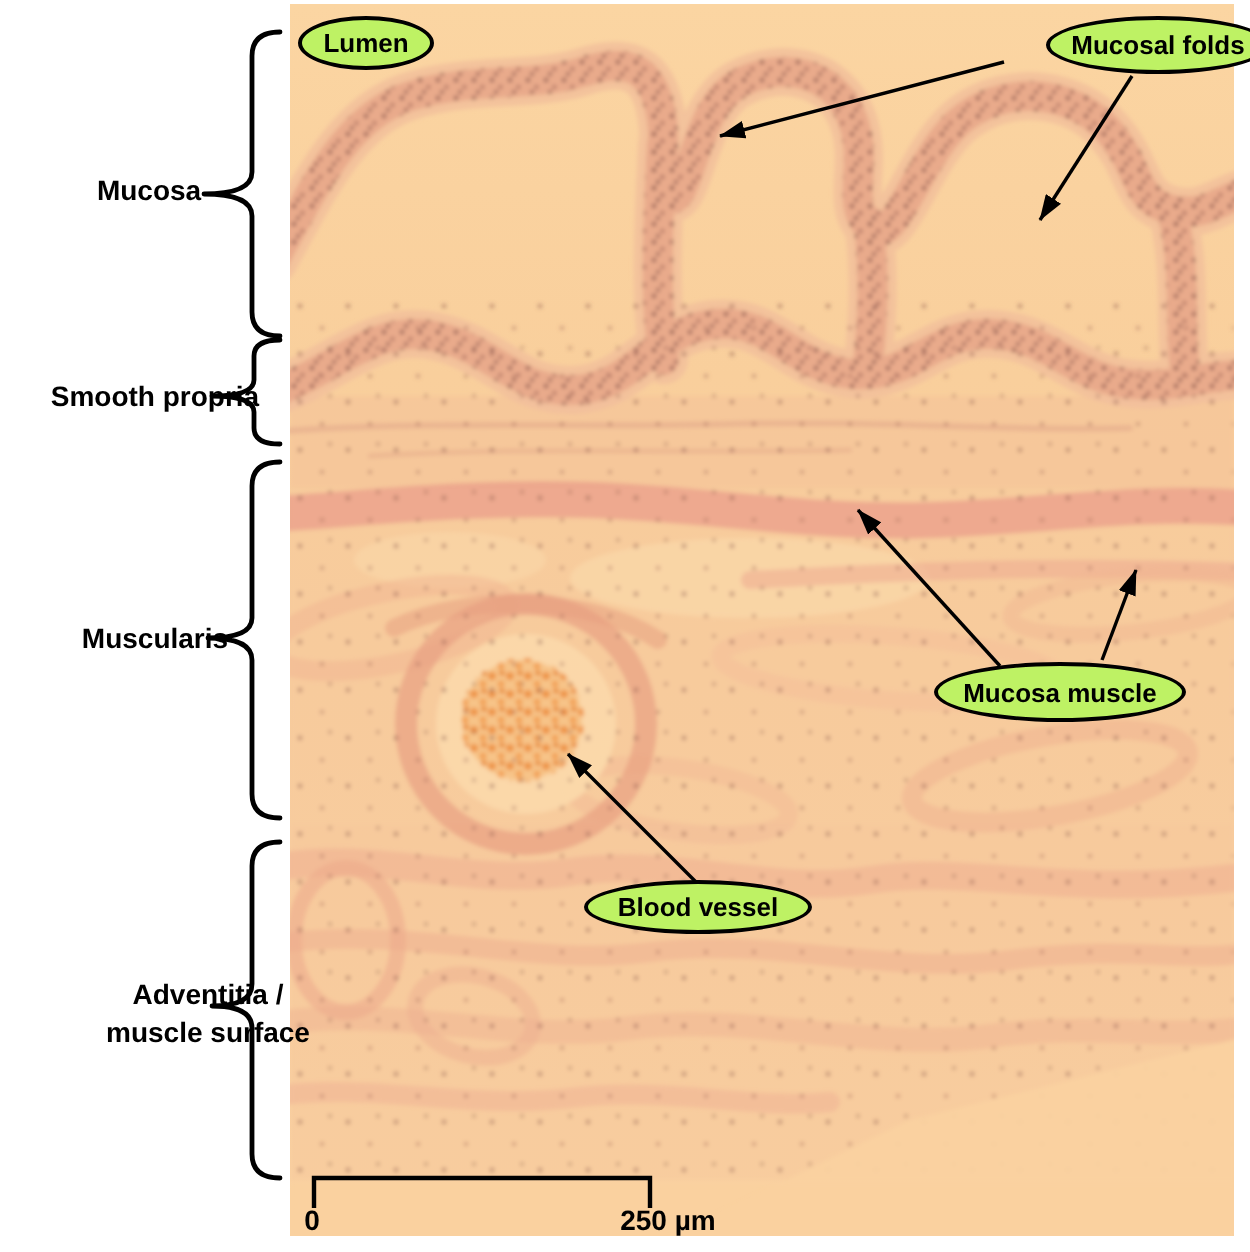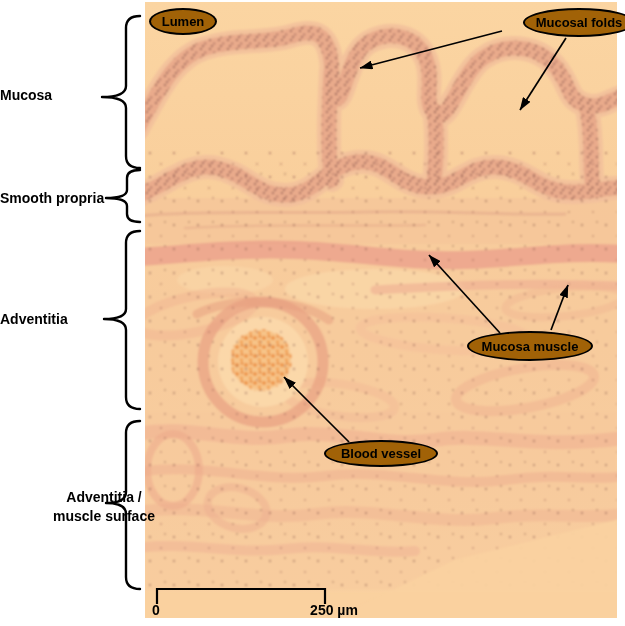--- a/index.html
+++ b/index.html
@@ -6,24 +6,24 @@
   .canvas {
     position:relative; width:625px; height:626px; background:#ffffff;
     font-family:"Liberation Sans", sans-serif; overflow:hidden;
   }
   .micrograph { position:absolute; left:145px; top:2px; width:472px; height:616px; display:block; }
   .overlay { position:absolute; left:0; top:0; width:625px; height:626px; pointer-events:none; }
   .side-label {
     position:absolute; font-weight:bold; font-size:14px; color:#000;
     line-height:19px; white-space:nowrap;
   }
-  .side-label.right { text-align:left; }
+  .side-label.right { text-align:center;padding-left:24px; }
   .side-label.center { text-align:center; white-space:normal;margin-left:48px; }
   .callout {
-    position:absolute; background:#a16207; border:2px solid #000;
+    position:absolute; background:#bef264; border:2px solid #000;
     border-radius:50%; display:flex; align-items:center; justify-content:center;
     font-weight:bold; font-size:13px; color:#000; box-sizing:border-box;
   }
   .callout span { white-space:nowrap; }
   .scale-label {
     position:absolute; font-weight:bold; font-size:14px; color:#000;
     text-align:center; white-space:nowrap;
   }
 </style>
 </head>
@@ -154,35 +154,35 @@
       <line x1="566" y1="38" x2="520" y2="110" marker-end="url(#arrowHead)"></line>
       <line x1="500" y1="333" x2="429" y2="255" marker-end="url(#arrowHead)"></line>
       <line x1="551" y1="330" x2="568" y2="285" marker-end="url(#arrowHead)"></line>
       <line x1="349" y1="442" x2="284" y2="377" marker-end="url(#arrowHead)"></line>
     </g>
     <path fill="none" stroke="#000" stroke-width="2.2" d="M 157 604 L 157 589 L 325 589 L 325 604"></path>
   </svg>
 
   <div class="side-label right" style="left:0; top:86px; width:101px;">Mucosa</div>
   <div class="side-label right" style="left:0; top:189px; width:107px;">Smooth propria</div>
-  <div class="side-label right" style="left:0; top:310px; width:107px;">Adventitia</div>
+  <div class="side-label right" style="left:0; top:310px; width:107px;">Muscularis</div>
   <div class="side-label center" style="left:0; top:488px; width:112px;">
     <div>Adventitia /</div>
     <div>muscle surface</div>
   </div>
 
   <div class="callout" style="left:149px; top:8px; width:68px; height:27px;">
     <span>Lumen</span>
   </div>
   <div class="callout" style="left:523px; top:8px; width:112px; height:29px;">
     <span>Mucosal folds</span>
   </div>
   <div class="callout" style="left:467px; top:331px; width:126px; height:30px;">
     <span>Mucosa muscle</span>
   </div>
-  <div class="callout" style="left:324px; top:440px; width:114px; height:27px;">
+  <div class="callout" style="left:292px; top:440px; width:114px; height:27px;">
     <span>Blood vessel</span>
   </div>
 
   <div class="scale-label" style="left:147px; top:602px; width:18px;">0</div>
   <div class="scale-label" style="left:300px; top:602px; width:68px;">250 µm</div>
 
 </div>
 
 </body></html>

